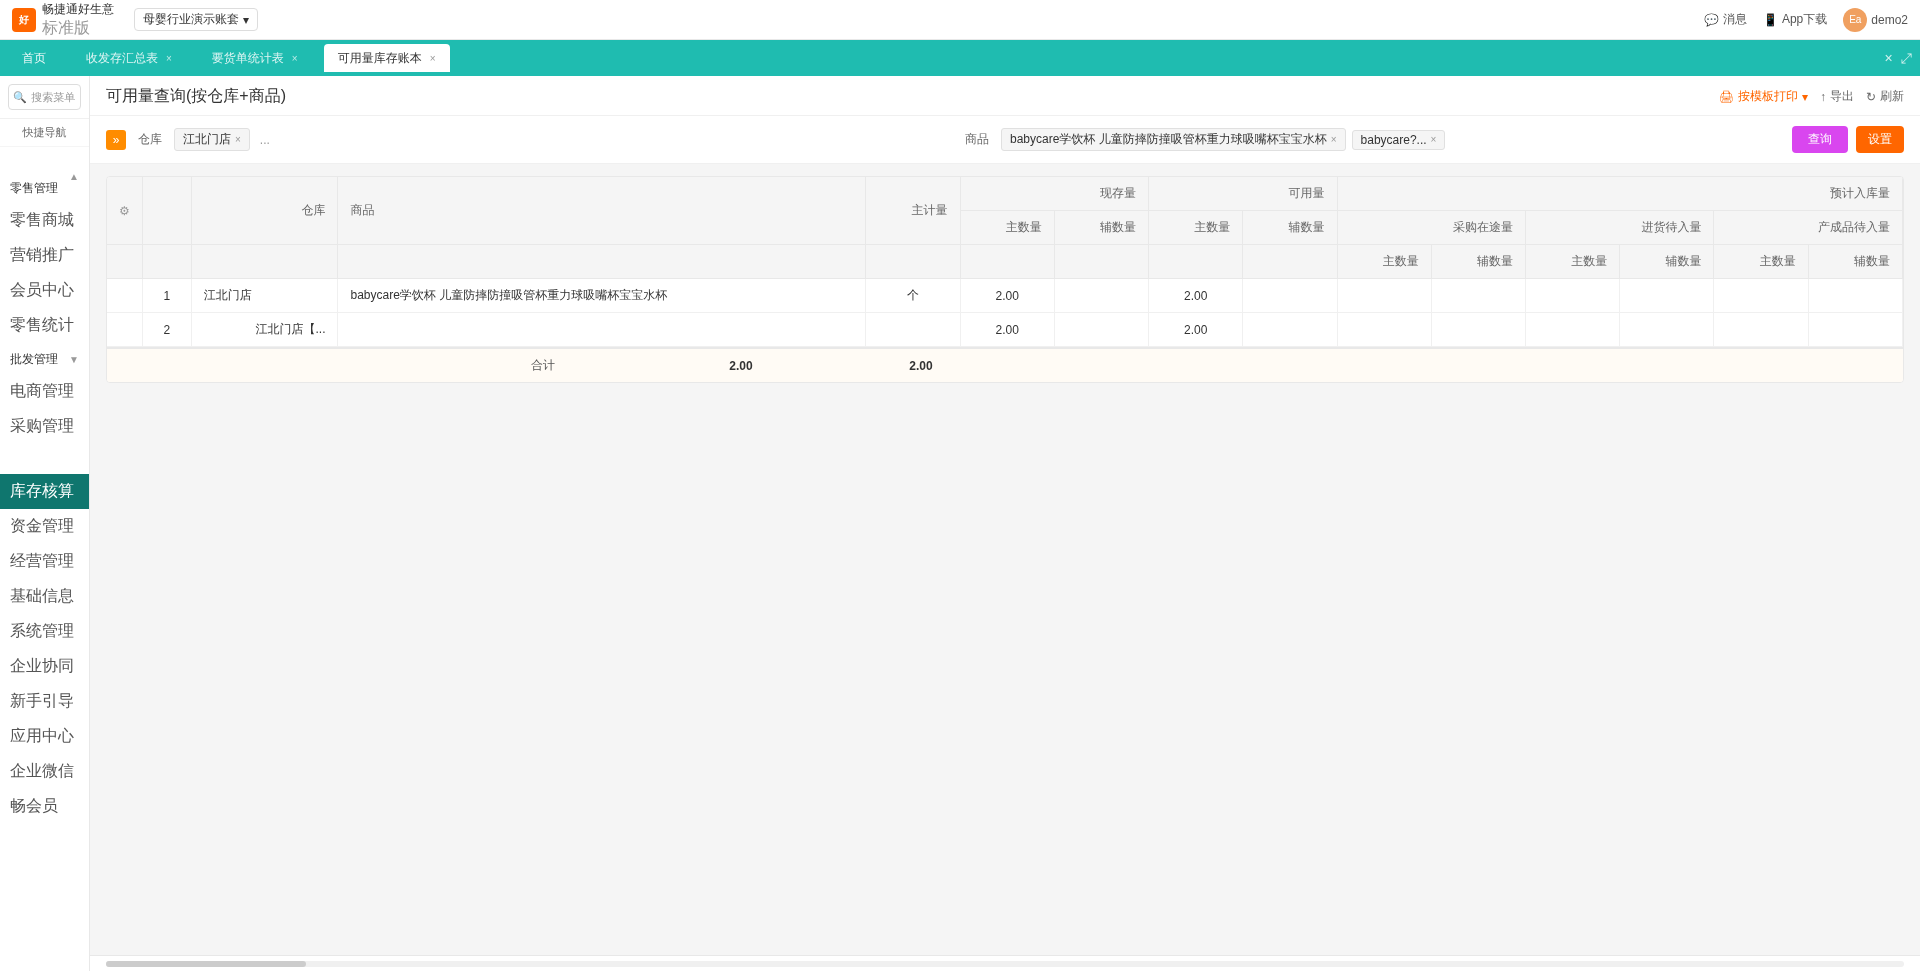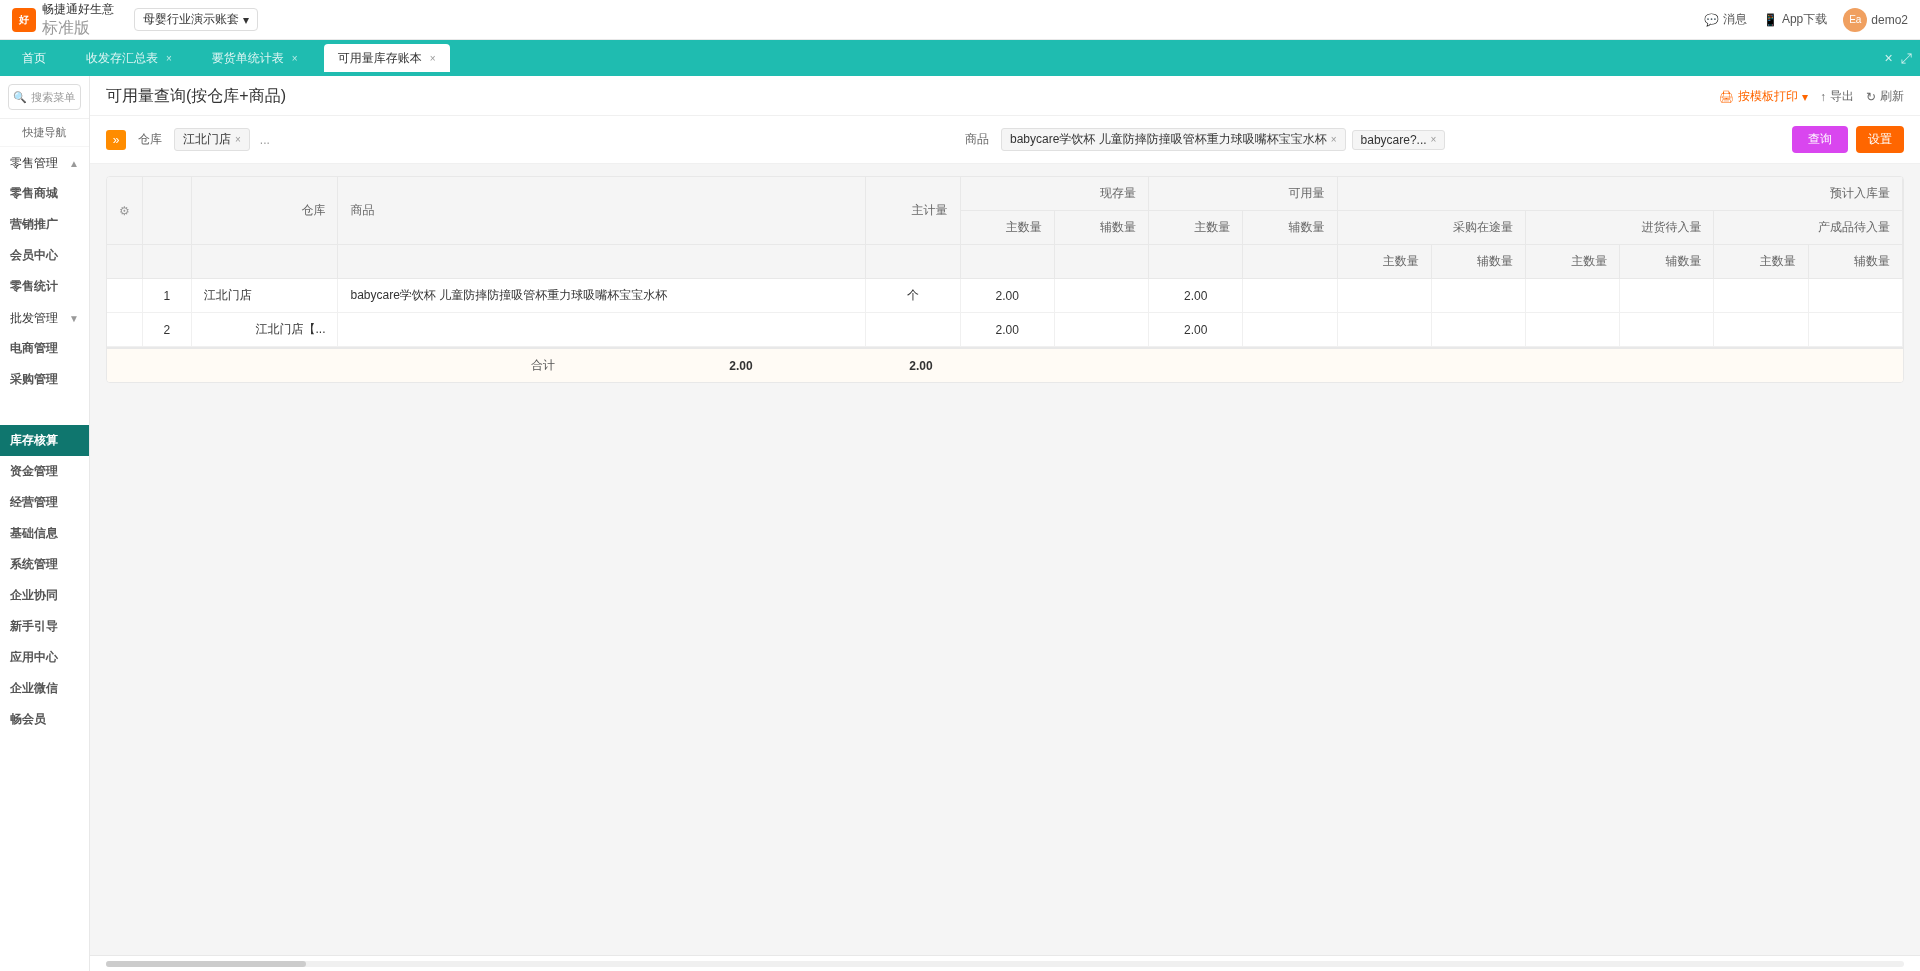--- a/index.html
+++ b/index.html
@@ -58,21 +58,21 @@
     
     .main-layout { display: flex; flex: 1; overflow: hidden; }
 
     
     .sidebar { width: 90px; background: #fff; border-right: 1px solid #e8e8e8; display: flex; flex-direction: column; flex-shrink: 0; overflow-y: auto; }
     .sidebar-search { padding: 8px; border-bottom: 1px solid #f0f0f0; }
     .sidebar-search-btn { width: 100%; height: 26px; background: #fff; border: 1px solid #ddd; border-radius: 4px; color: #999; font-size: 11px; cursor: pointer; display: flex; align-items: center; justify-content: center; gap: 4px; }
     .sidebar-nav-btn { padding: 6px 8px; text-align: center; color: #666; font-size: 11px; cursor: pointer; border-bottom: 1px solid #f5f5f5; }
     .sidebar-section { padding: 0; }
     .sidebar-group-header { display: flex; align-items: center; justify-content: space-between; padding: 8px 10px 6px; font-size: 12px; color: #333; font-weight: 500; cursor: pointer; }
-    .sidebar-item { padding: 7px 10px; font-size: 12px; color: #555; cursor: pointer; display: flex; align-items: center; font-weight: bold; }
+    .sidebar-item { padding: 7px 10px; font-size: 16px; color: #555; cursor: pointer; display: flex; align-items: center; }
     .sidebar-item.active { background: #0f766e; color: #fff; margin-top: 30px; }
     .expand-icon { font-size: 10px; color: #999; }
 
     
     .content-area { flex: 1; display: flex; flex-direction: column; overflow: hidden; }
     .page-header { padding: 10px 16px 8px; background: #fff; border-bottom: 1px solid #f0f0f0; display: flex; align-items: center; justify-content: space-between; flex-shrink: 0; }
     .page-title { font-size: 16px; color: #333; font-weight: 500; }
     .page-actions { display: flex; align-items: center; gap: 12px; }
     .action-btn { display: flex; align-items: center; gap: 4px; color: #666; font-size: 12px; cursor: pointer; }
     .action-btn-orange { color: #ff6600; }
@@ -118,21 +118,21 @@
     
     .table-footer { background: #fffbf5; border-top: 2px solid #e8e8e8; padding: 8px 12px; display: flex; align-items: center; font-size: 12px; }
     .footer-label { color: #666; padding-right: 12px; }
     .footer-val { min-width: 80px; text-align: center; font-weight: 500; color: #333; }
 
     
     .bottom-scroll-area { height: 16px; background: #fff; border-top: 1px solid #e8e8e8; display: flex; align-items: center; padding: 0 16px; }
     .scrollbar-track { flex: 1; height: 6px; background: #f0f0f0; border-radius: 3px; position: relative; }
     .scrollbar-thumb { width: 200px; height: 6px; background: #ccc; border-radius: 3px; position: absolute; left: 0; }
 
-    .group-header-span { display: flex; align-items: center; gap: 4px; }
+    .group-header-span { display: flex; align-items: center; gap: 4px; margin-top: 25px; }
   </style>
 </head>
 <body>
 
 <div class="top-bar">
   <div class="top-bar-left">
     <div class="logo-area">
       <div class="logo-icon">好</div>
       <div>
         <div class="brand-name">畅捷通好生意</div>

